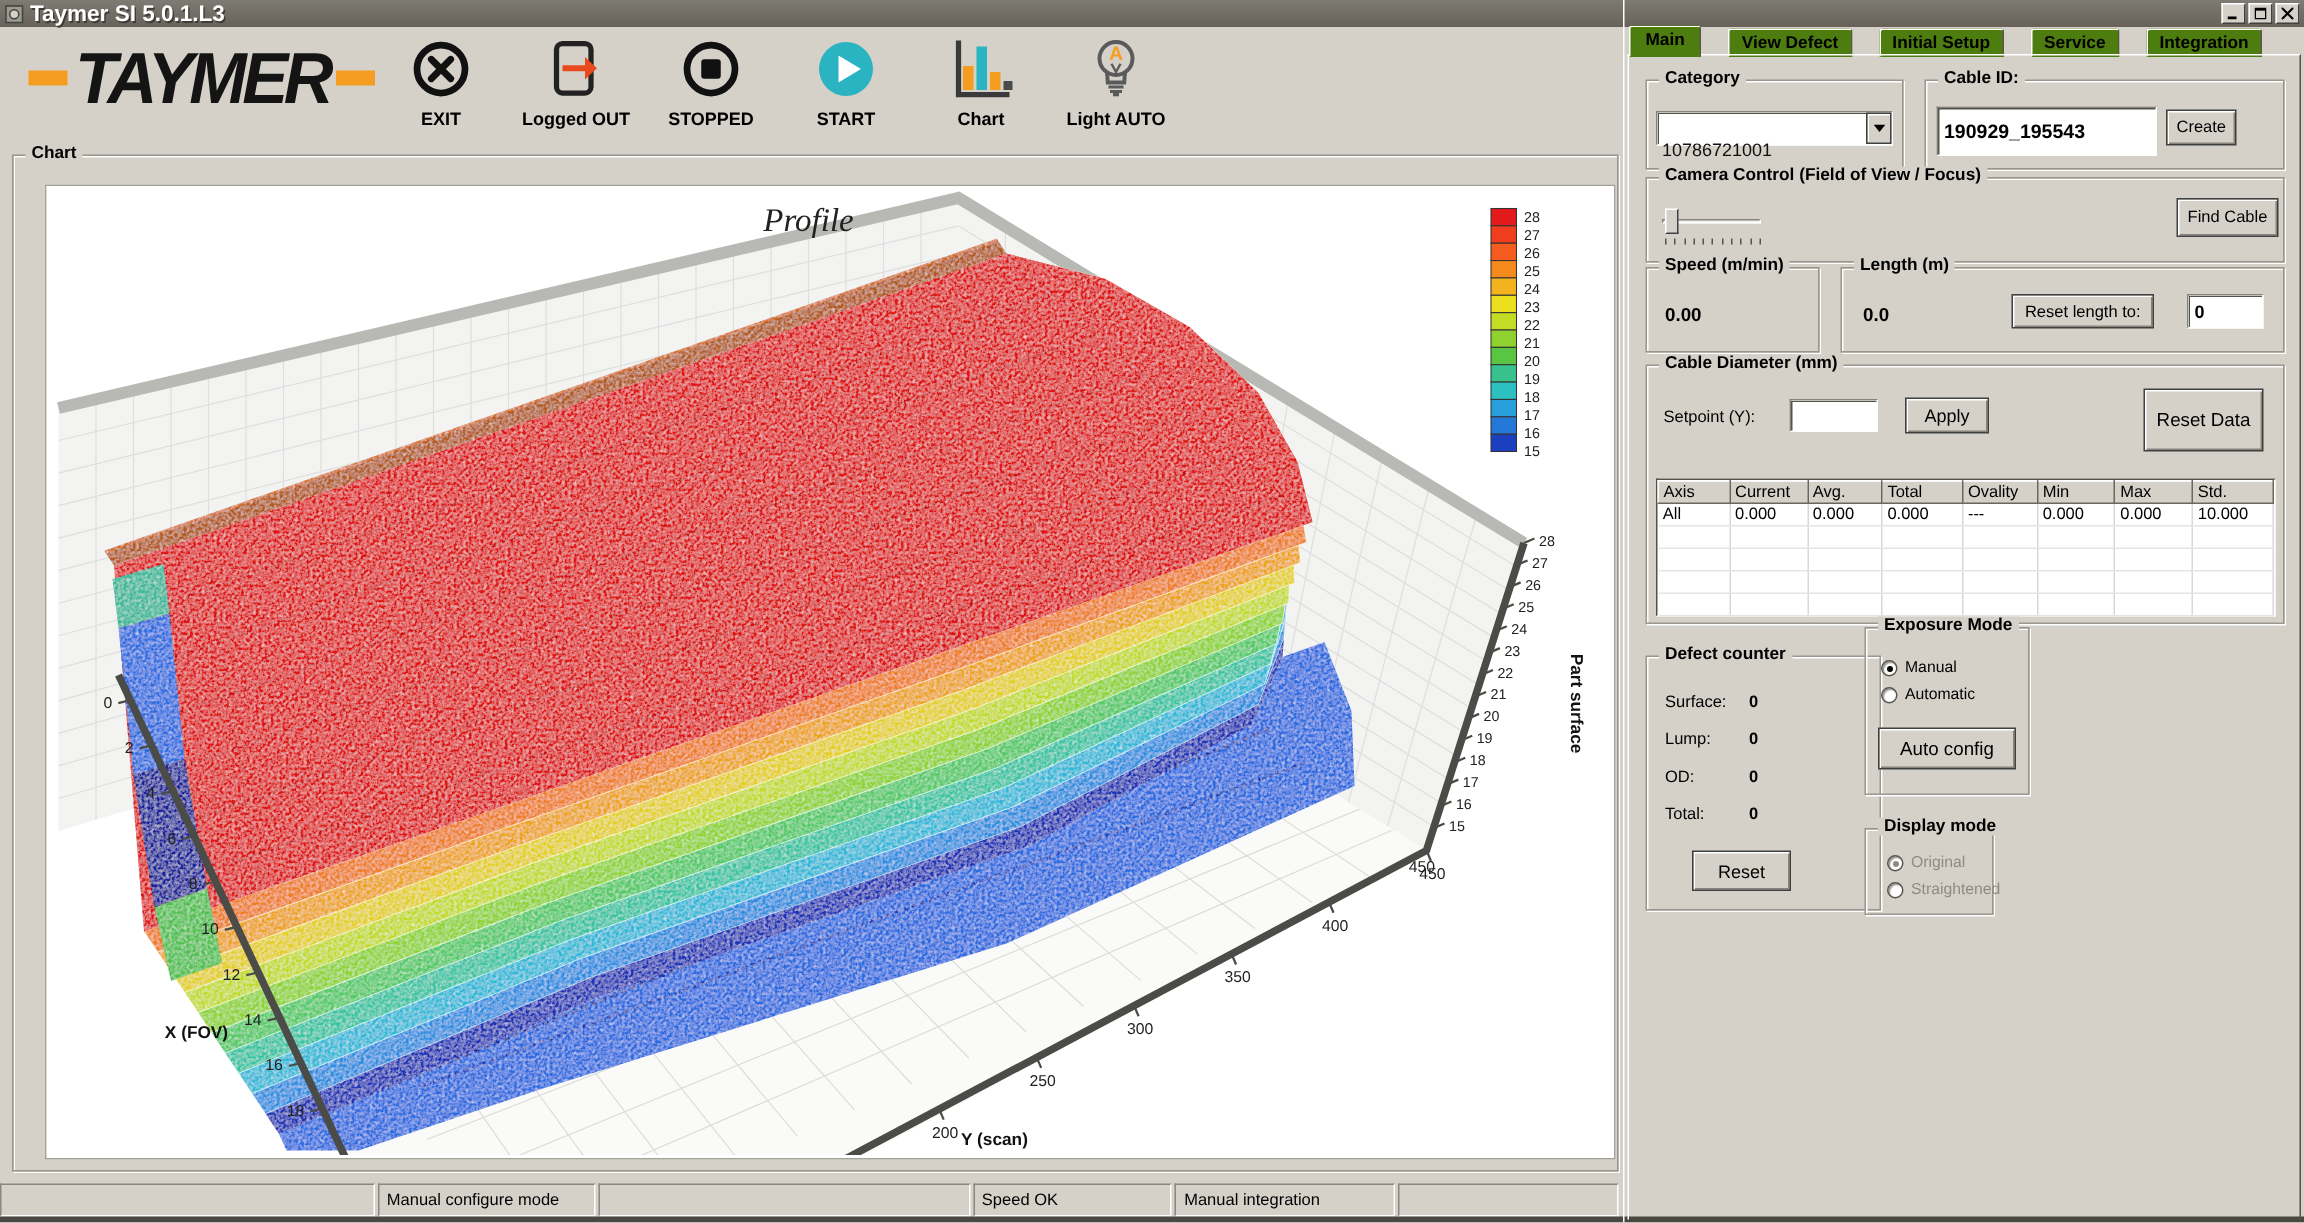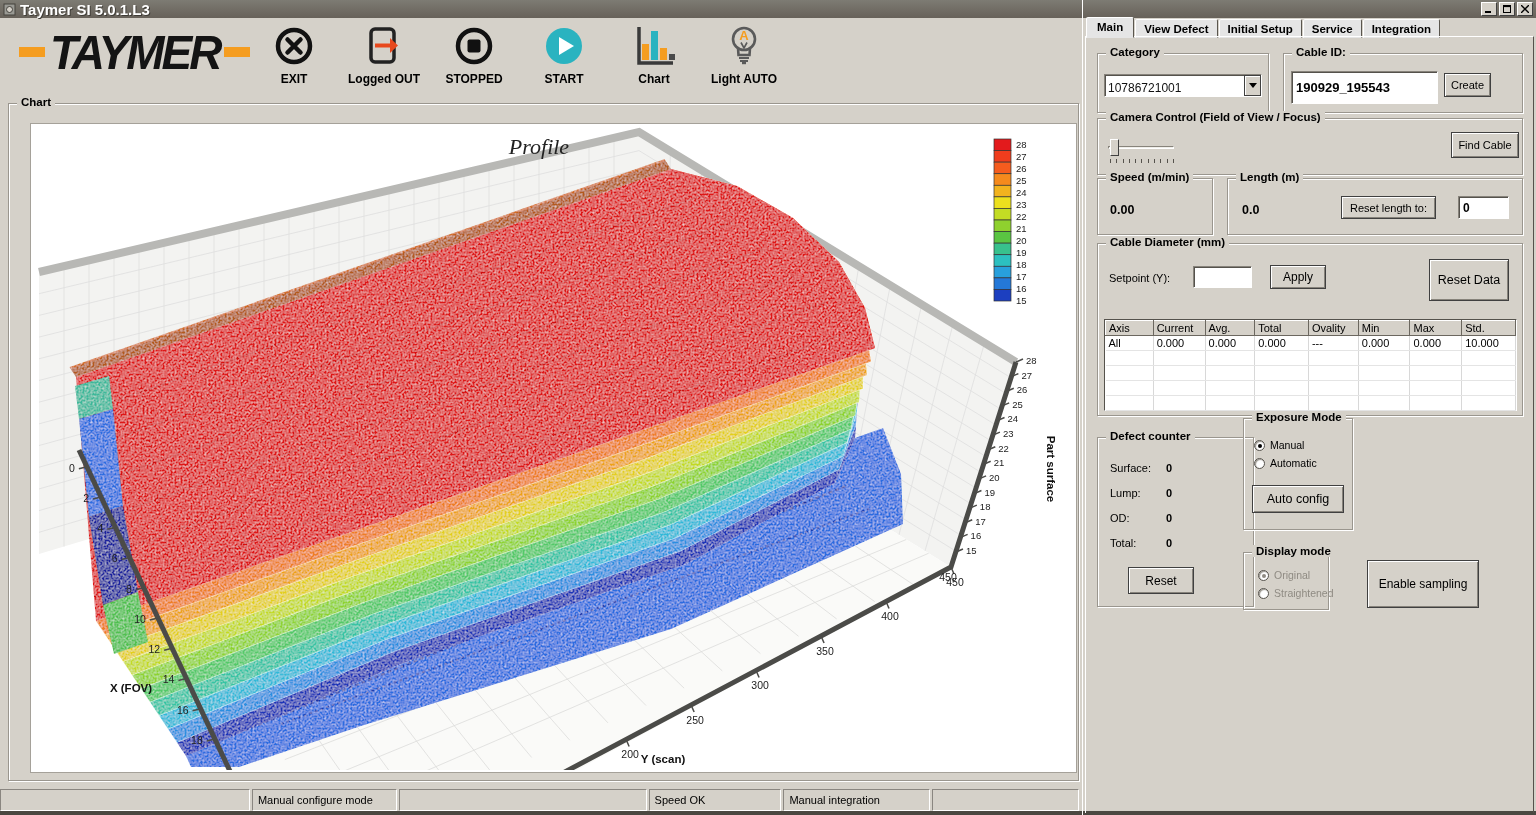--- a/index.html
+++ b/index.html
@@ -38,36 +38,36 @@
 
   
   .statusbar { position:absolute; left:0; top:789px; width:1081px; height:22px; display:flex; }
   .sb-cell { height:22px; border:1px solid; border-color:#8a8680 #fff #fff #8a8680; margin-right:2px;
     display:flex; align-items:center; padding-left:5px; font-size:11px; background:#d5d1c9; }
   .bottom-edge { position:absolute; left:0; top:811px; width:1536px; height:4px; background:#4b4841; }
 
   
   .rpanel { position:absolute; left:1082px; top:0; width:454px; height:815px; border-left:1px solid #fff; }
   .tabs { position:absolute; left:3px; top:19px; display:flex; }
-  .tab { padding:3px 8px 2px; font-weight:bold; font-size:11.5px; background:#e5e5e5;
-    border:1px solid; border-color:#fff #5a564e transparent #fff; border-radius:2px 2px 0 0; margin-right:1px; }
+  .tab { padding:3px 8px 2px; font-weight:bold; font-size:11.5px; background:#4d7c0f;
+    border:1px solid; border-color:#fff #5a564e transparent #fff; border-radius:2px 2px 0 0; margin-right:18px; }
   .tab.active { padding:3px 10px 4px; margin-top:-2px; position:relative; z-index:3; }
   .tabpage { position:absolute; left:2px; top:36px; width:449px; height:777px;
     border-top:1px solid #fff; border-left:1px solid #fff; border-right:1px solid #55524c; }
 
   
   .btn { background:#d5d1c9; border:1px solid #404040;
     box-shadow:inset 1px 1px 0 #ffffff, inset -1px -1px 0 #87837b; font-size:11px;
     display:flex; align-items:center; justify-content:center; font-family:"Liberation Sans",sans-serif; }
   .field { background:#fff; border:1px solid; border-color:#87837b #fff #fff #87837b;
     box-shadow:inset 1px 1px 0 #55524c; font-size:12px; padding:1px 4px; font-family:"Liberation Sans",sans-serif; }
   input.field { outline:none; }
   .combo { position:absolute; display:flex; background:#fff; border:1px solid; border-color:#87837b #fff #fff #87837b;
     box-shadow:inset 1px 1px 0 #55524c; }
-  .combo .ctext { flex:1; font-size:12px; padding:6px 3px; color:#111; }
+  .combo .ctext { flex:1; font-size:12px; padding:18px 3px; color:#111; }
   .combo .cbtn { width:17px; background:#d5d1c9; border:1px solid #404040;
     box-shadow:inset 1px 1px 0 #fff; display:flex; align-items:center; justify-content:center; }
   .bold { font-weight:bold; }
   .radio-row { display:flex; align-items:center; gap:5px; font-size:10.5px; margin-bottom:6px; }
   .radio { width:11px; height:11px; border-radius:50%; background:#fff; border:1px solid #55524c;
     box-shadow:inset 1px 1px 1px #9a968e; position:relative; }
   .radio.checked:after { content:""; position:absolute; left:3px; top:3px; width:4px; height:4px;
     border-radius:50%; background:#000; }
   .radio-row.disabled { color:#8f8b83; }
   .radio-row.disabled .radio.checked:after { background:#8f8b83; }
@@ -626,14 +626,13 @@
           <span class="radio checked"></span>
           <span>Original</span>
         </div>
         <div class="radio-row disabled">
           <span class="radio"></span>
           <span>Straightened</span>
         </div>
       </div>
   </div>
 
-  <div class="btn" style="position:absolute; left:284px; top:560px; width:112px; height:48px; font-size:12px;">Enable sampling</div>
 </div>
 
 </body></html>

